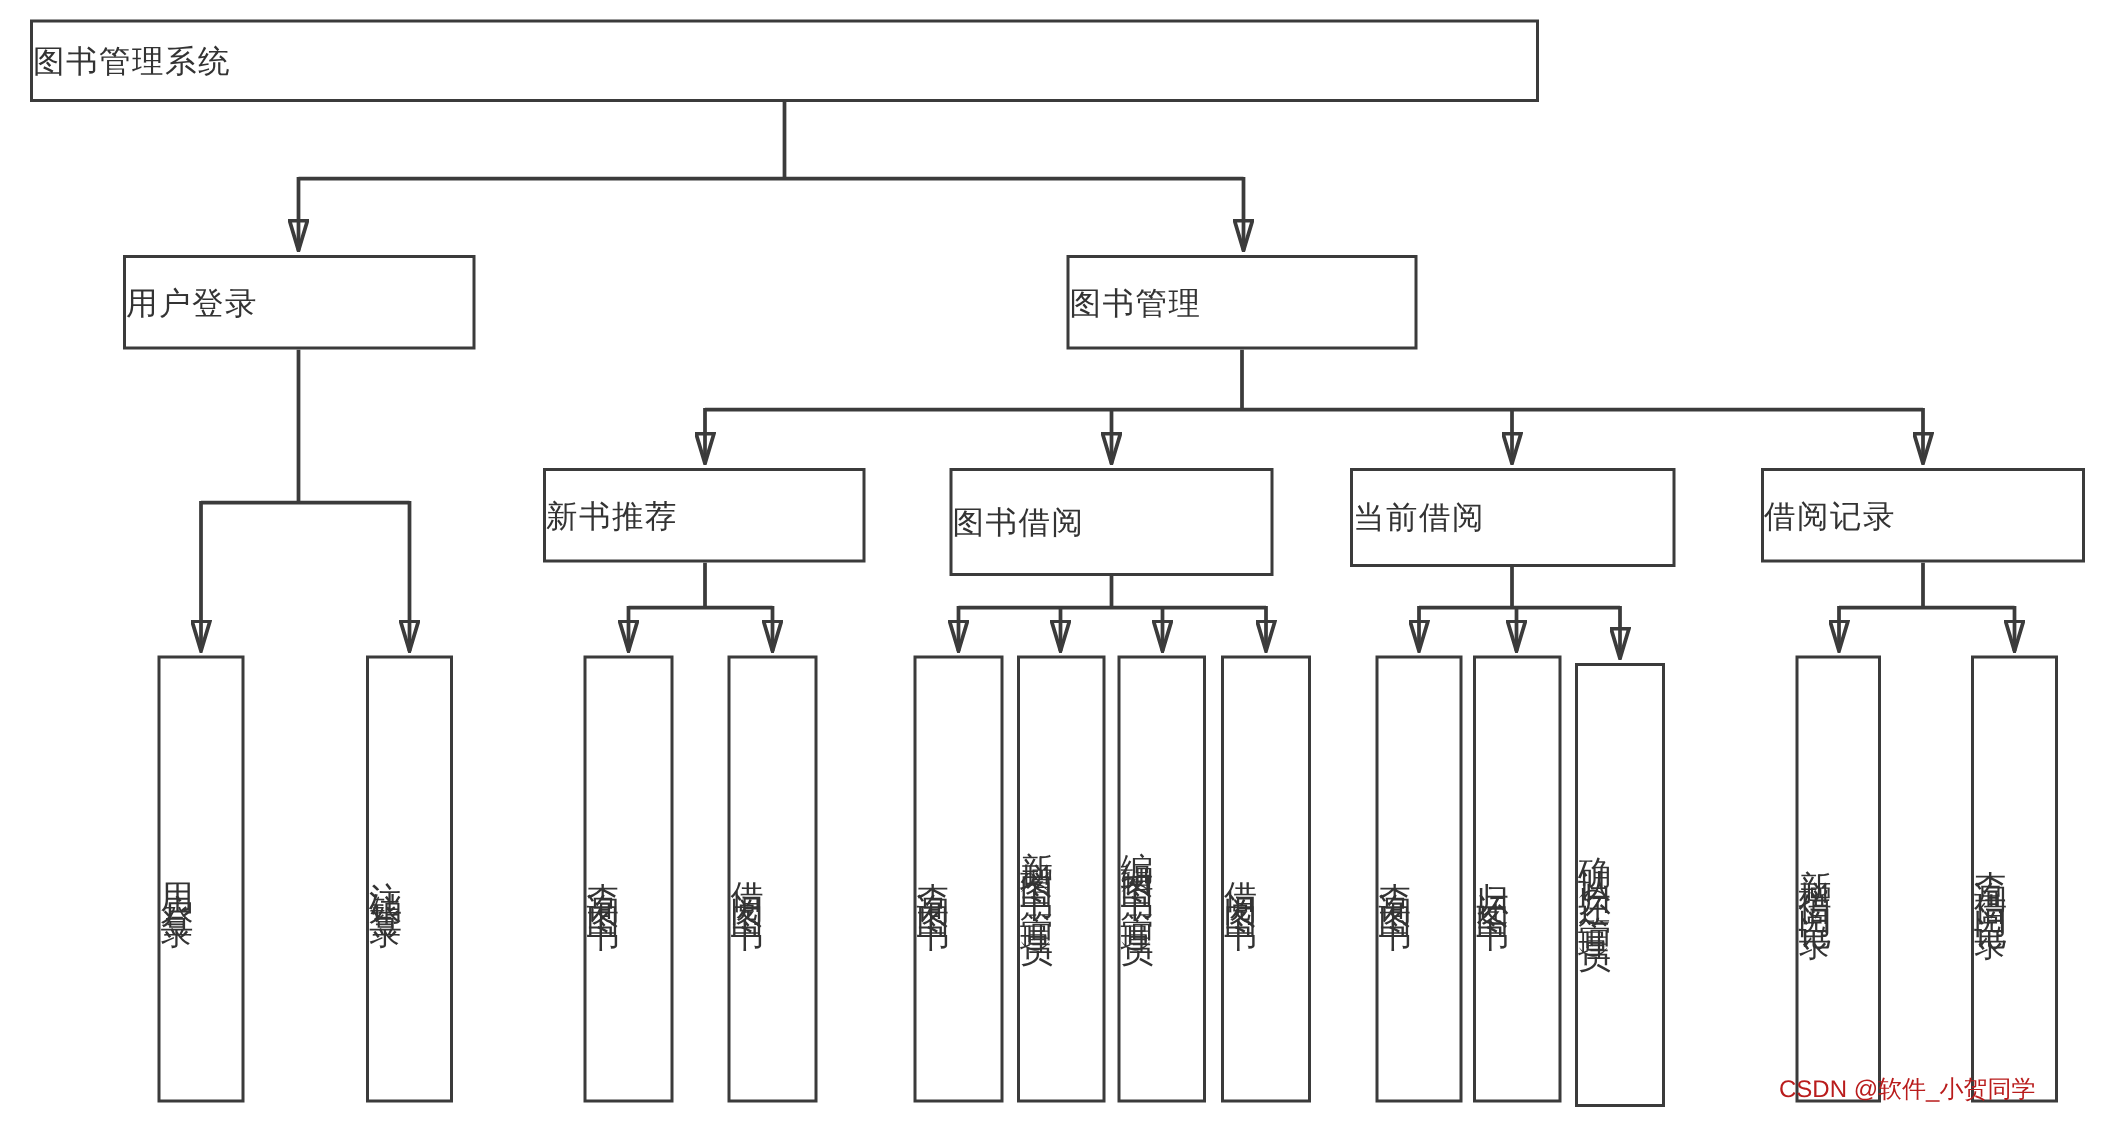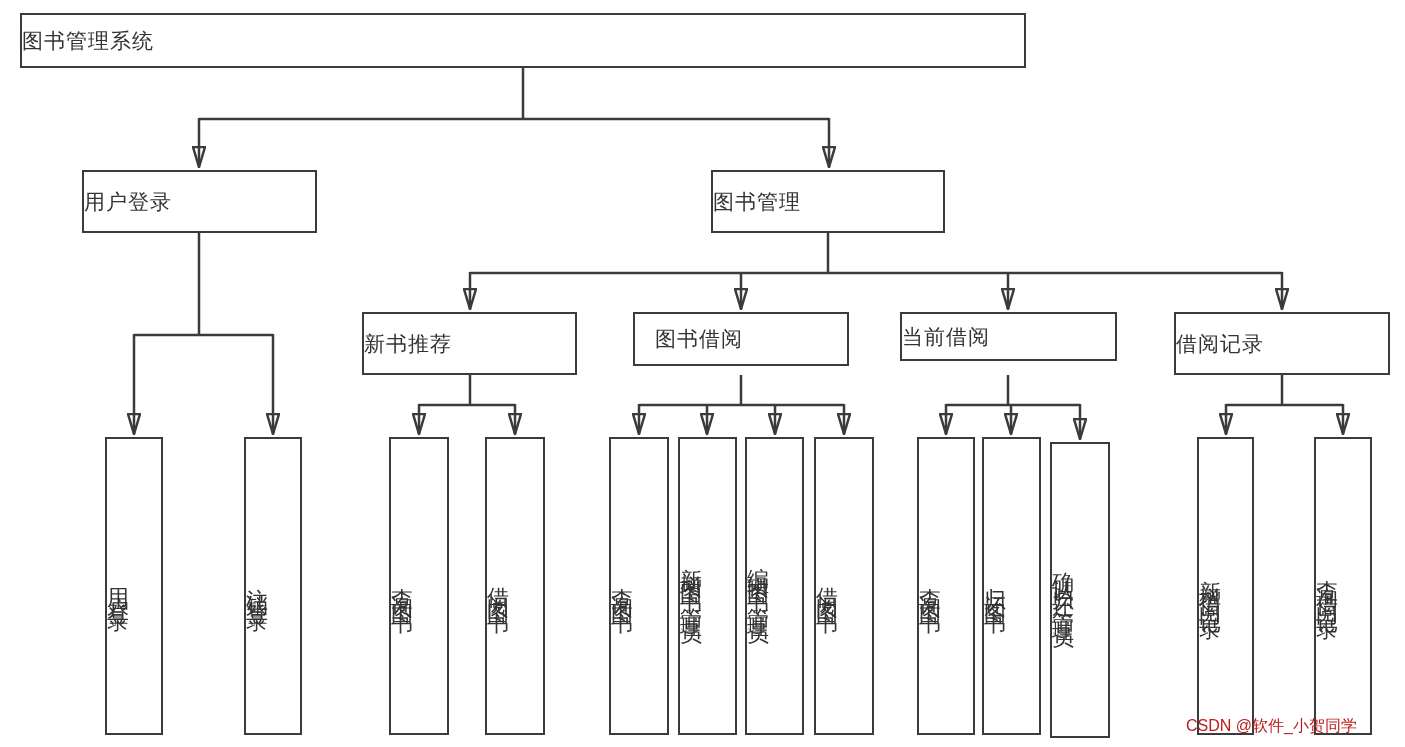--- a/index.html
+++ b/index.html
@@ -130,24 +130,24 @@
   <div class="node" style="left:82px; top:170px; width:235px; height:63px;">
     <span class="hlabel">用户登录</span>
   </div>
   <div class="node" style="left:362px; top:312px; width:215px; height:63px;">
     <span class="hlabel">新书推荐</span>
   </div>
 
   <div class="node" style="left:711px; top:170px; width:234px; height:63px;">
     <span class="hlabel">图书管理</span>
   </div>
-  <div class="node" style="left:633px; top:312px; width:216px; height:54px;padding-left:20px;">
+  <div class="node" style="left:633px; top:312px; width:216px; height:72px;">
     <span class="hlabel">图书借阅</span>
   </div>
-  <div class="node" style="left:900px; top:312px; width:217px; height:49px;">
+  <div class="node" style="left:900px; top:312px; width:217px; height:66px;">
     <span class="hlabel">当前借阅</span>
   </div>
   <div class="node" style="left:1174px; top:312px; width:216px; height:63px;">
     <span class="hlabel">借阅记录</span>
   </div>
 
   <div class="node" style="left:105px; top:437px; width:58px; height:298px;">
     <span class="vlabel">用户登录</span>
   </div>
   <div class="node" style="left:244px; top:437px; width:58px; height:298px;">

